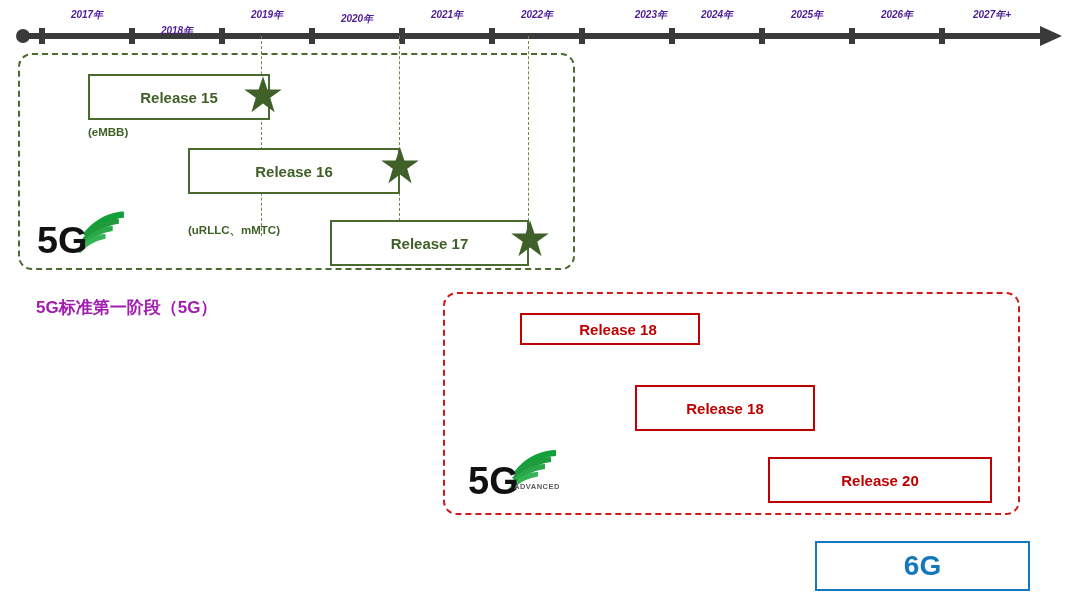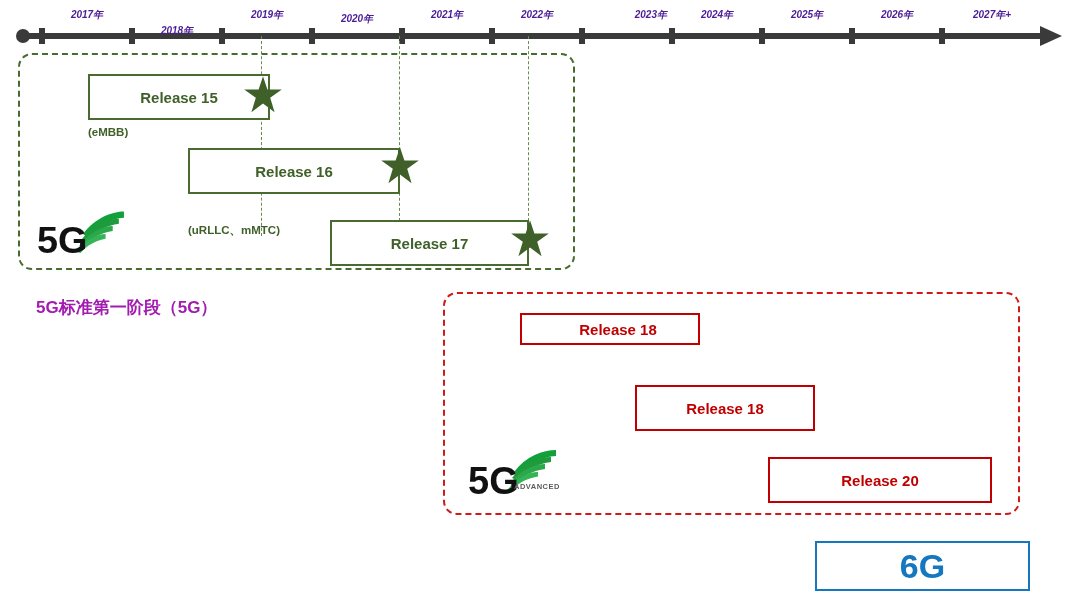--- a/index.html
+++ b/index.html
@@ -164,21 +164,21 @@
     width: 215px;
     height: 50px;
     box-sizing: border-box;
     border: 2px solid #1577be;
     background: #ffffff;
     display: flex;
     align-items: center;
     justify-content: center;
   }
   #sixg-box span {
-    font-size: 34px;
+    font-size: 28px;
     font-weight: bold;
     color: #1577be;
   }
 
   
   .logo-5g {
     position: absolute;
   }
   #logo-5g-basic { left: 34px; top: 200px; width: 92px; height: 62px; }
   #logo-5g-adv   { left: 466px; top: 440px; width: 100px; height: 62px; }

